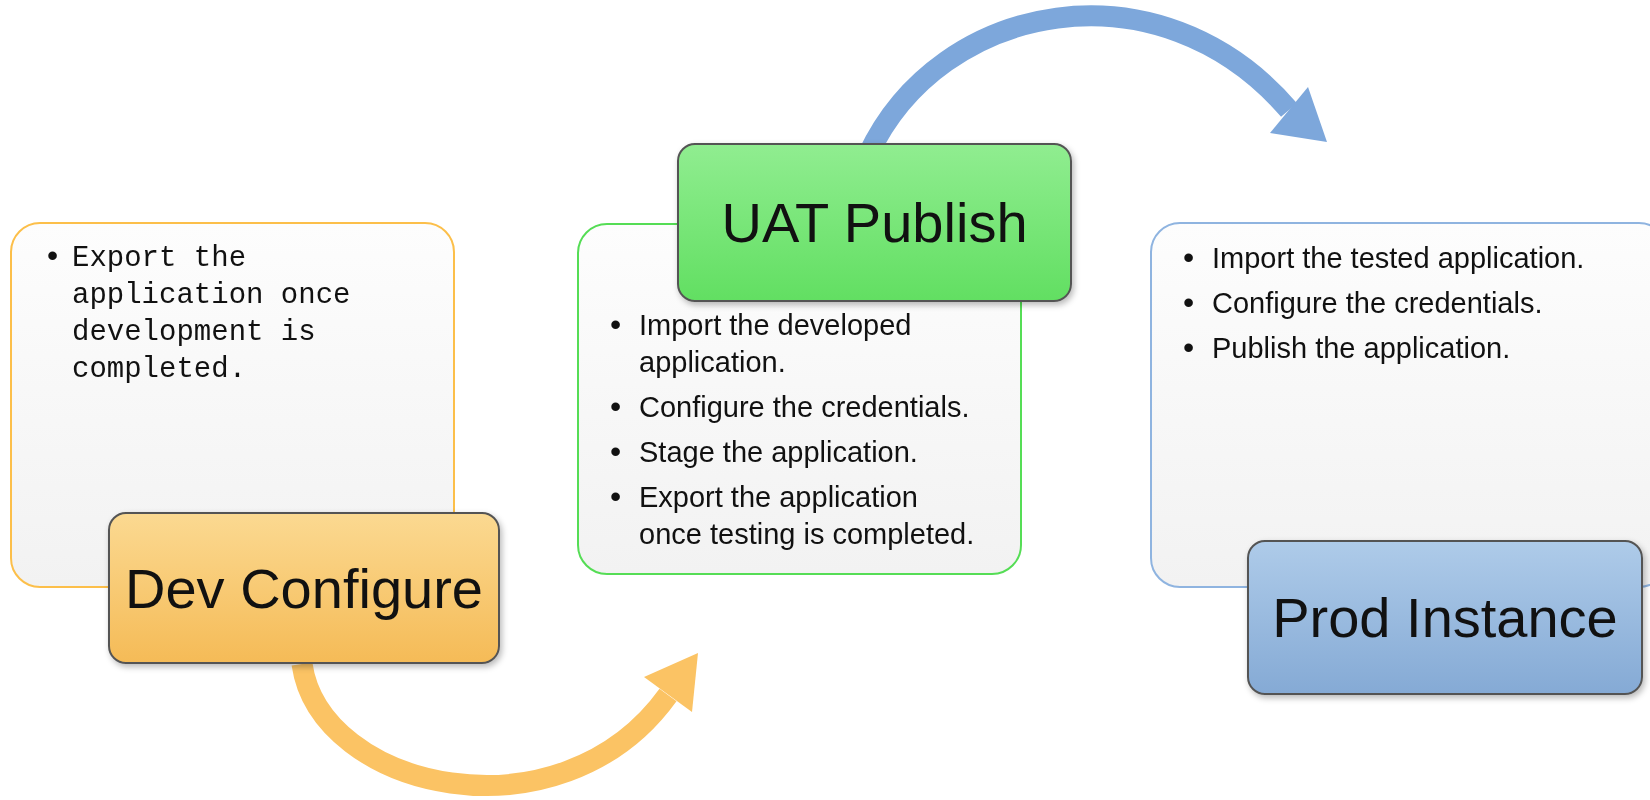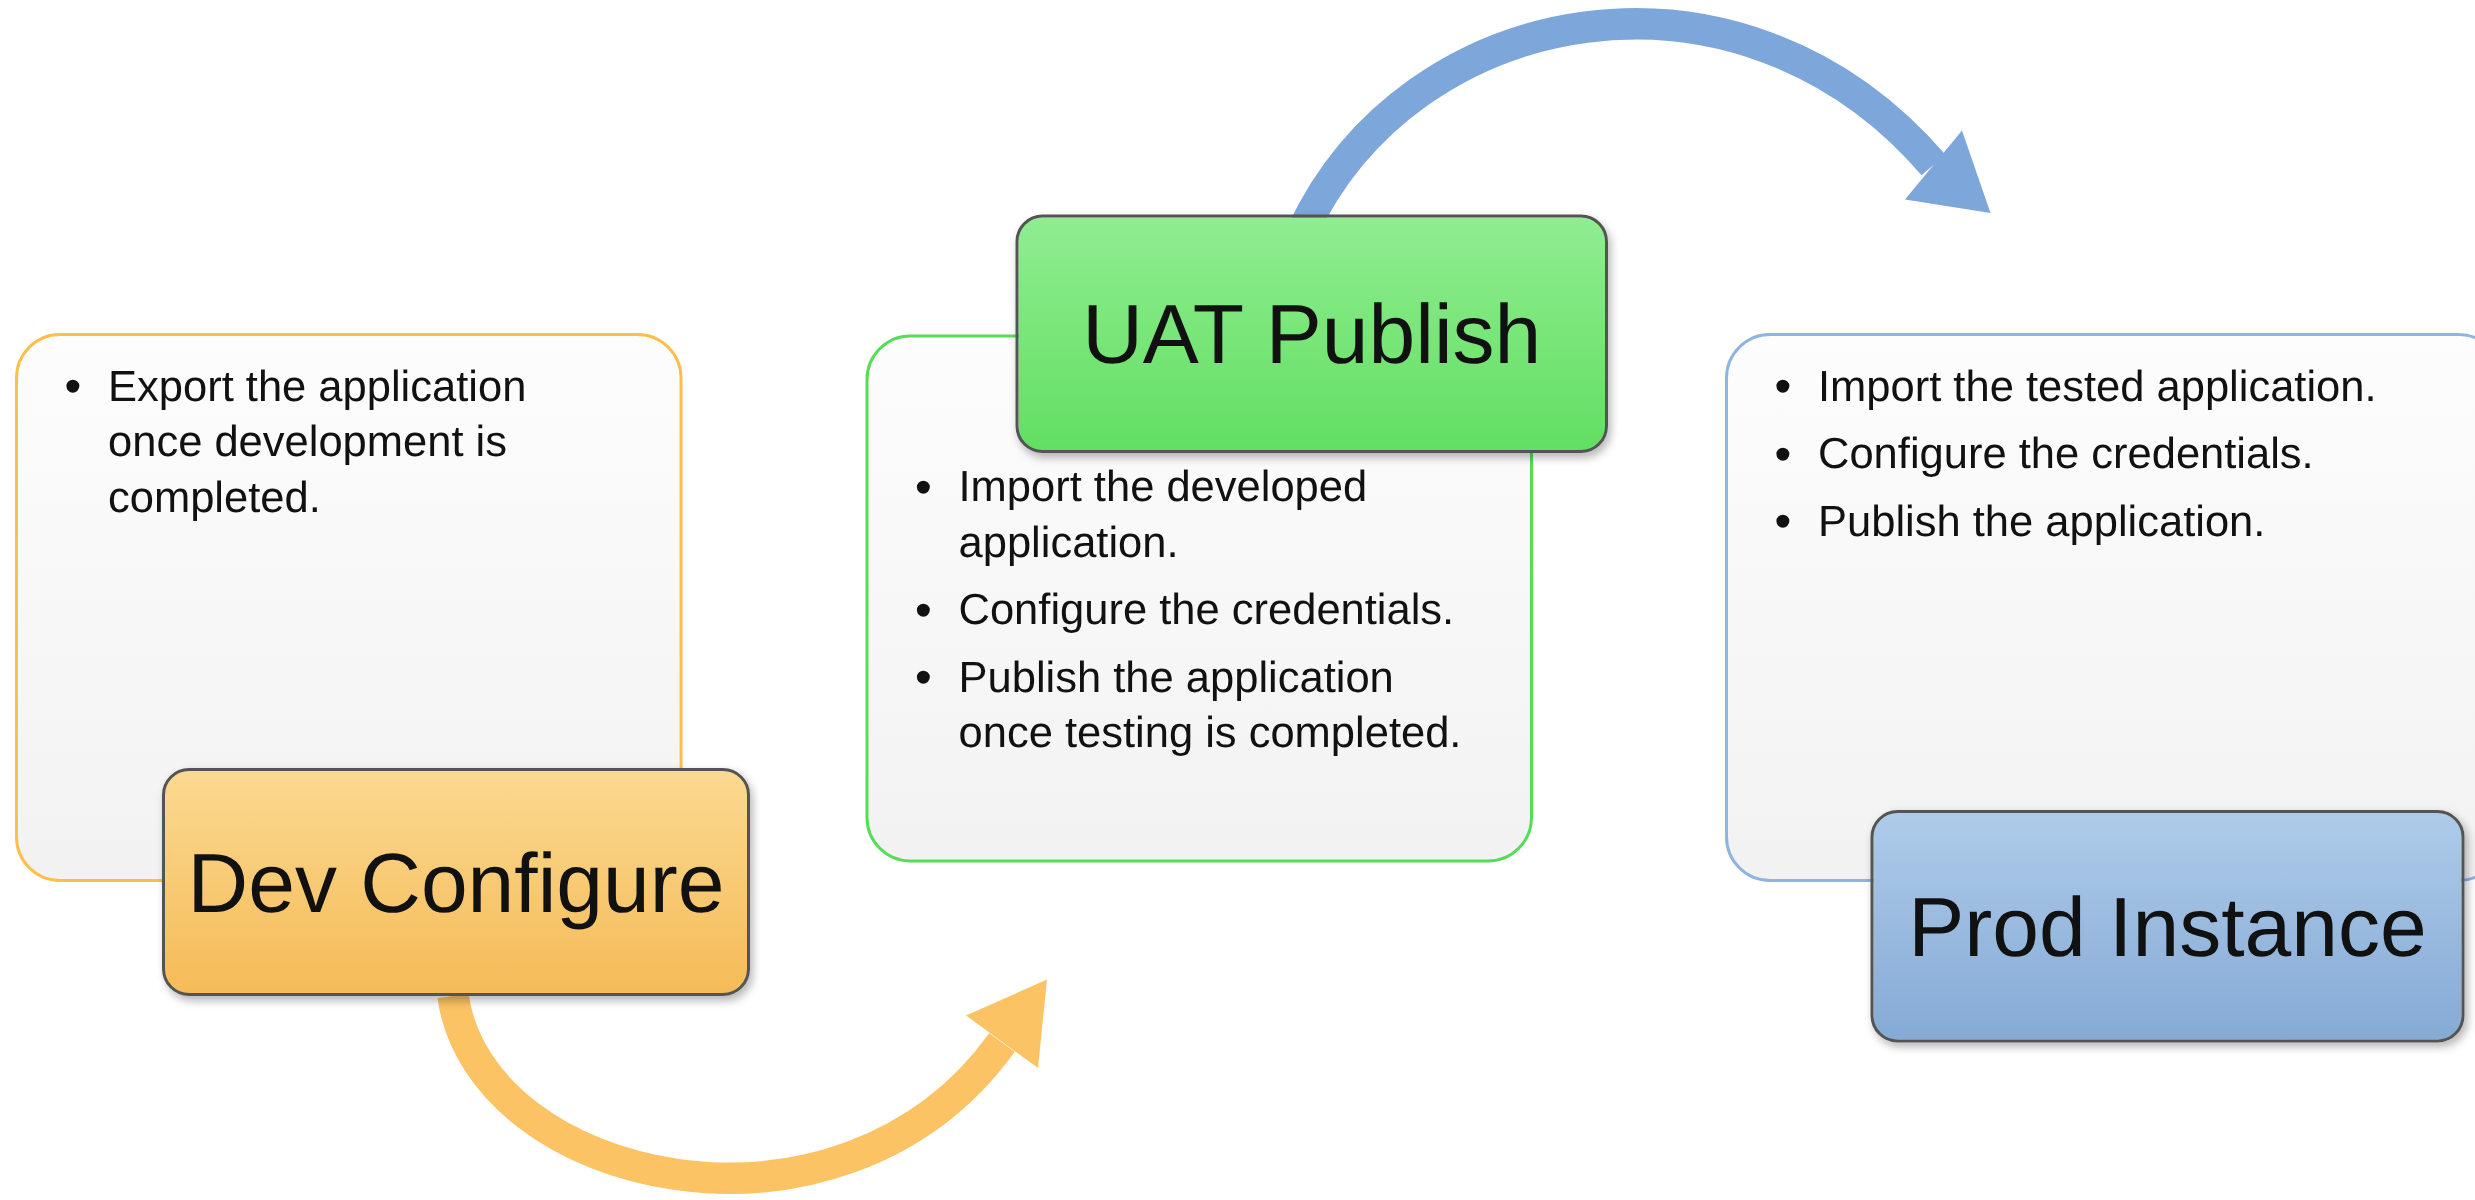--- a/index.html
+++ b/index.html
@@ -43,20 +43,21 @@
     content: "\2022";
     position: absolute;
     left: 1px;
     top: -1px;
     font-size: 1.1em;
   }
   #left-notes {
     left: 10px; top: 222px; width: 445px; height: 366px;
     border: 2px solid var(--left-border, #FCBF4A);
     padding: 16px 40px 14px 30px;
+    font-family: Liberation Mono, monospace;
   }
   #middle-notes {
     left: 577px; top: 223px; width: 445px; height: 352px;
     border: 2px solid var(--mid-border, #55DD55);
     padding: 82px 34px 14px 30px;
   }
   #right-notes {
     left: 1150px; top: 222px; width: 519px; height: 366px;
     border: 2px solid var(--right-border, #8FB4E0);
     padding: 16px 36px 14px 30px;
@@ -112,21 +113,22 @@
   <div class="notes-box" id="left-notes">
     <ul>
       <li>Export the application once development is completed.</li>
     </ul>
   </div>
 
   <div class="notes-box" id="middle-notes">
     <ul>
       <li>Import the developed application.</li>
       <li>Configure the credentials.</li>
-      <li>Publish the application once testing is completed.</li>
+      <li>Stage the application.</li>
+      <li>Export the application once testing is completed.</li>
     </ul>
   </div>
 
   <div class="notes-box" id="right-notes">
     <ul>
       <li>Import the tested application.</li>
       <li>Configure the credentials.</li>
       <li>Publish the application.</li>
     </ul>
   </div>

